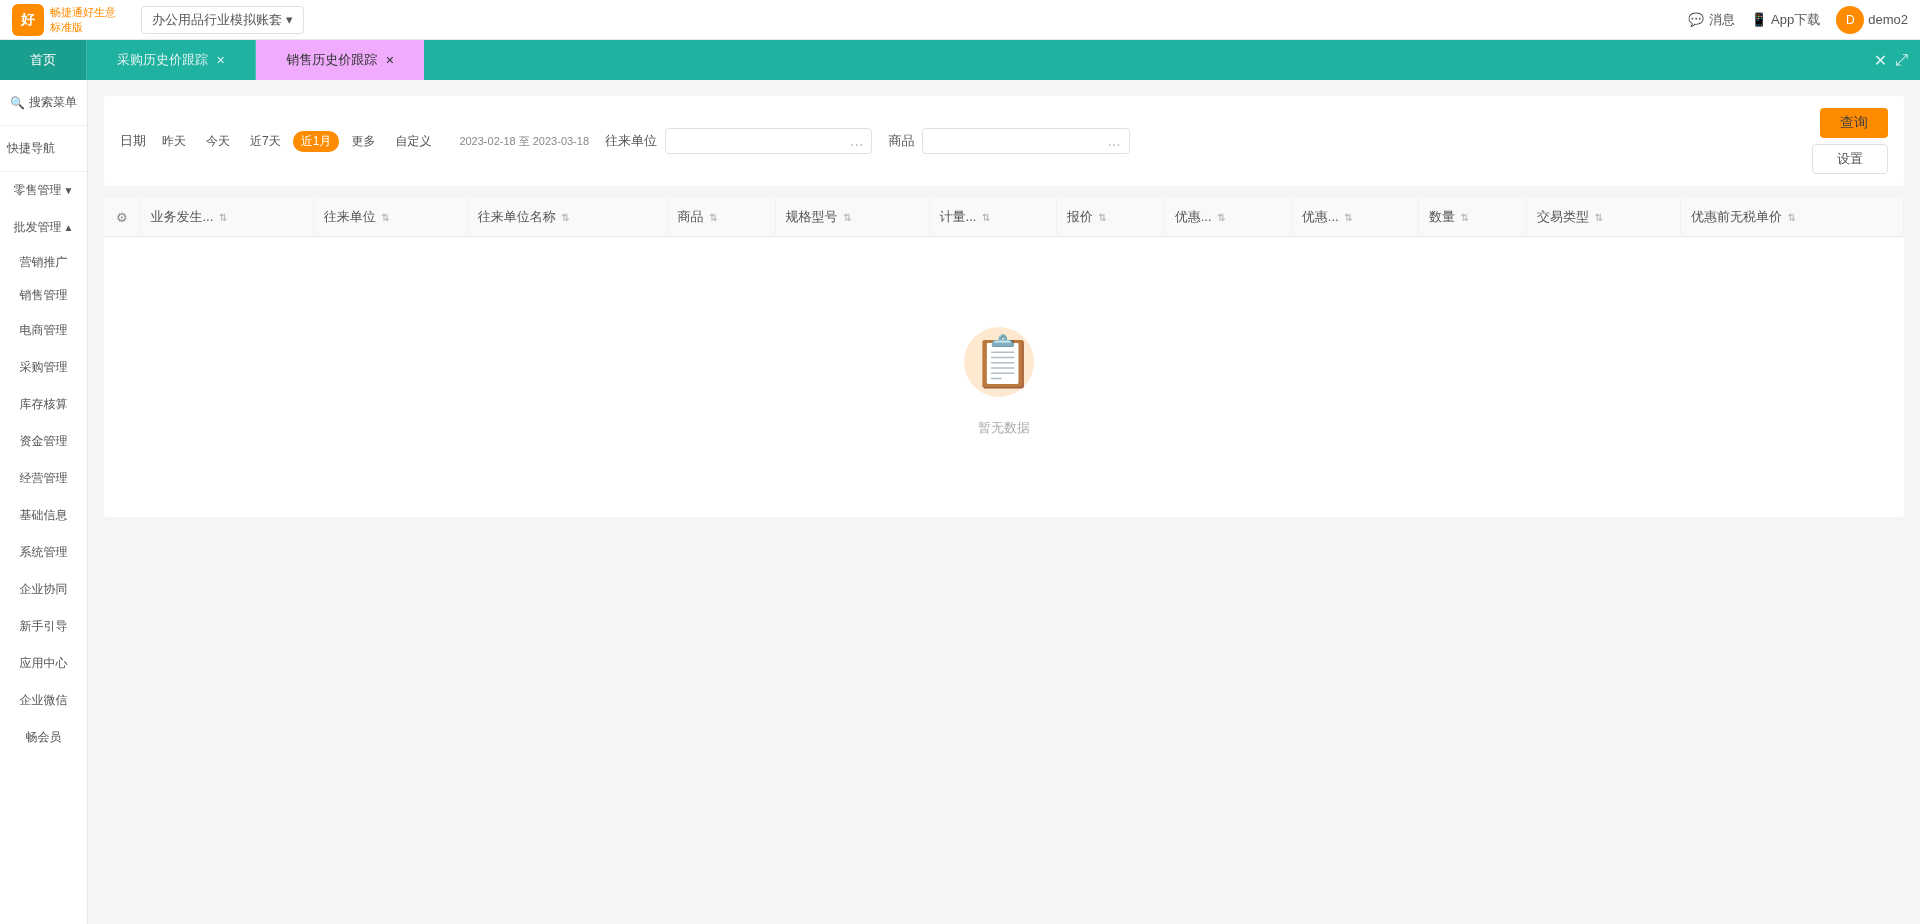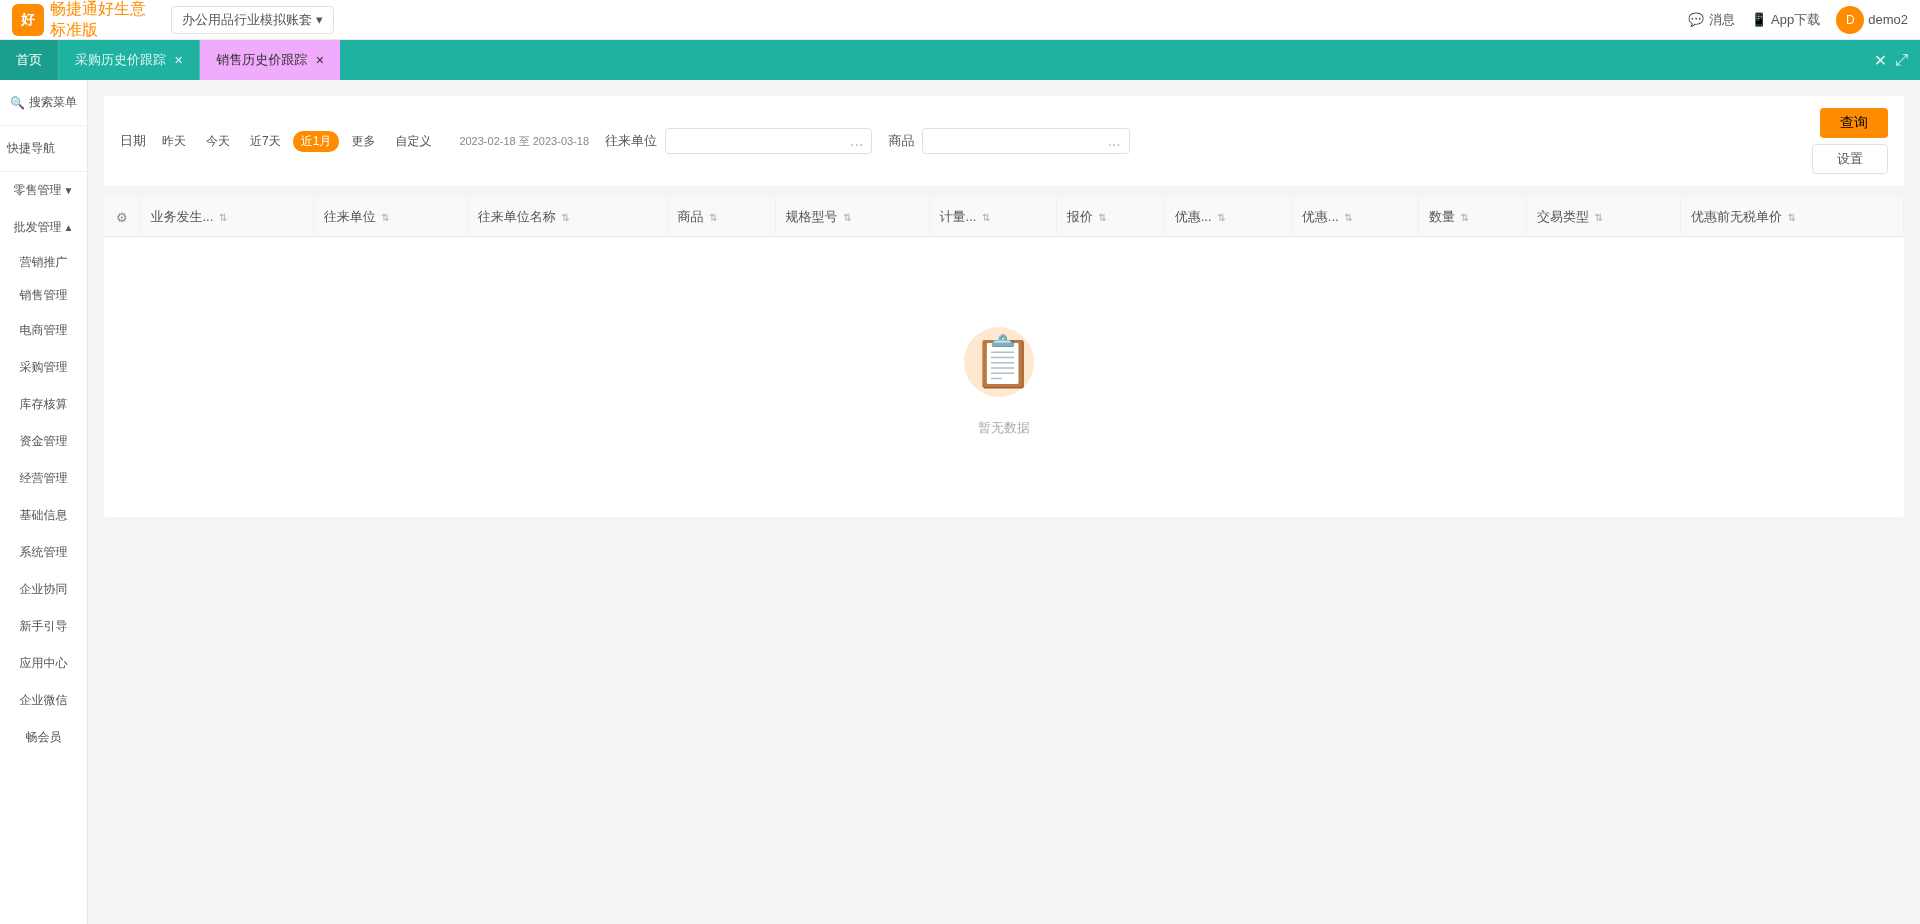--- a/index.html
+++ b/index.html
@@ -3,29 +3,29 @@
   <meta charset="utf-8">
   <style>
     * { box-sizing: border-box; margin: 0; padding: 0; }
     body { font-family: 'Microsoft YaHei', Arial, sans-serif; font-size: 13px; background: #f5f5f5; color: #333; display: flex; flex-direction: column; height: 924px; overflow: hidden; }
 
     
     .topbar { background: #fff; height: 40px; display: flex; align-items: center; padding: 0 12px; border-bottom: 1px solid #e8e8e8; justify-content: space-between; flex-shrink: 0; }
     .topbar-left { display: flex; align-items: center; gap: 8px; }
     .logo-area { display: flex; align-items: center; gap: 6px; }
     .logo-icon { width: 32px; height: 32px; background: #ff8c00; border-radius: 6px; display: flex; align-items: center; justify-content: center; color: white; font-size: 14px; font-weight: bold; }
-    .logo-text { font-size: 16px; color: #ff8c00; line-height: 1.3; }
+    .logo-text { font-size: 11px; color: #ff8c00; line-height: 1.3; }
     .app-selector { display: flex; align-items: center; gap: 4px; padding: 4px 10px; border: 1px solid #e0e0e0; border-radius: 4px; cursor: pointer; font-size: 13px; color: #555; margin-left: 17px; }
     .topbar-right { display: flex; align-items: center; gap: 16px; font-size: 13px; color: #555; }
     .topbar-right-item { display: flex; align-items: center; gap: 4px; cursor: pointer; }
     .avatar { width: 28px; height: 28px; background: #ff8c00; border-radius: 50%; display: flex; align-items: center; justify-content: center; color: white; font-size: 12px; }
 
     
     .tabbar { background: #20b2a0; height: 40px; display: flex; align-items: center; padding: 0 0; flex-shrink: 0; }
-    .tab { display: flex; align-items: center; padding: 0 16px; height: 40px; font-size: 13px; color: rgba(255,255,255,0.85); cursor: pointer; gap: 6px; border-right: 1px solid rgba(255,255,255,0.2); }
+    .tab { display: flex; align-items: center; padding: 0 30px; height: 40px; font-size: 13px; color: rgba(255,255,255,0.85); cursor: pointer; gap: 6px; border-right: 1px solid rgba(255,255,255,0.2); }
     .tab.active { background: #f0abfc; color: #333; border-right: none; }
     .tab-home { background: #1a9e8d; color: white; }
     .tab-close { font-size: 11px; color: inherit; cursor: pointer; margin-left: 2px; }
     .tabbar-actions { margin-left: auto; display: flex; align-items: center; gap: 8px; padding-right: 12px; }
     .tabbar-action-btn { color: rgba(255,255,255,0.85); cursor: pointer; font-size: 16px; }
 
     
     .main-layout { display: flex; flex: 1; overflow: hidden; }
 
     
@@ -52,21 +52,21 @@
     .filter-bar { background: #fff; border-radius: 4px; padding: 12px 16px; margin-bottom: 12px; display: flex; align-items: center; gap: 16px; flex-wrap: wrap; }
     .filter-item { display: flex; align-items: center; gap: 8px; }
     .filter-label { font-size: 13px; color: #555; white-space: nowrap; }
     .date-shortcuts { display: flex; align-items: flex-start; gap: 4px; }
     .date-shortcut { padding: 2px 8px; font-size: 12px; color: #555; cursor: pointer; border-radius: 10px; }
     .date-shortcut.active { background: #ff8c00; color: white; border-radius: 10px; }
     .date-range { font-size: 11px; color: #888; margin-left: 12px; }
     .filter-input-wrap { display: flex; align-items: center; border: 1px solid #e0e0e0; border-radius: 4px; padding: 3px 8px; min-width: 200px; background: #fff; }
     .filter-input { border: none; outline: none; font-size: 13px; flex: 1; }
     .filter-input-dots { color: #bbb; font-size: 16px; cursor: pointer; }
-    .query-btn { background: #ff8c00; color: #000000; border: none; border-radius: 4px; padding: 6px 20px; font-size: 14px; cursor: pointer; }
+    .query-btn { background: #ff8c00; color: #404040; border: none; border-radius: 4px; padding: 6px 20px; font-size: 14px; cursor: pointer; }
     .settings-btn { background: #fff; color: #555; border: 1px solid #e0e0e0; border-radius: 4px; padding: 5px 24px; font-size: 13px; cursor: pointer; }
     .filter-right { margin-left: auto; display: flex; flex-direction: column; gap: 6px; align-items: flex-end; }
 
     
     .table-wrap { background: #fff; border-radius: 4px; overflow: auto; }
     table { width: 100%; border-collapse: collapse; font-size: 13px; }
     thead tr { background: #f9f9f9; border-bottom: 1px solid #e8e8e8; }
     th { padding: 10px 10px; text-align: left; color: #555; font-weight: normal; white-space: nowrap; border-right: 1px solid #f0f0f0; user-select: none; }
     th .sort-icon { color: #aaa; font-size: 10px; margin-left: 2px; }
     .th-settings { width: 36px; text-align: center; }

